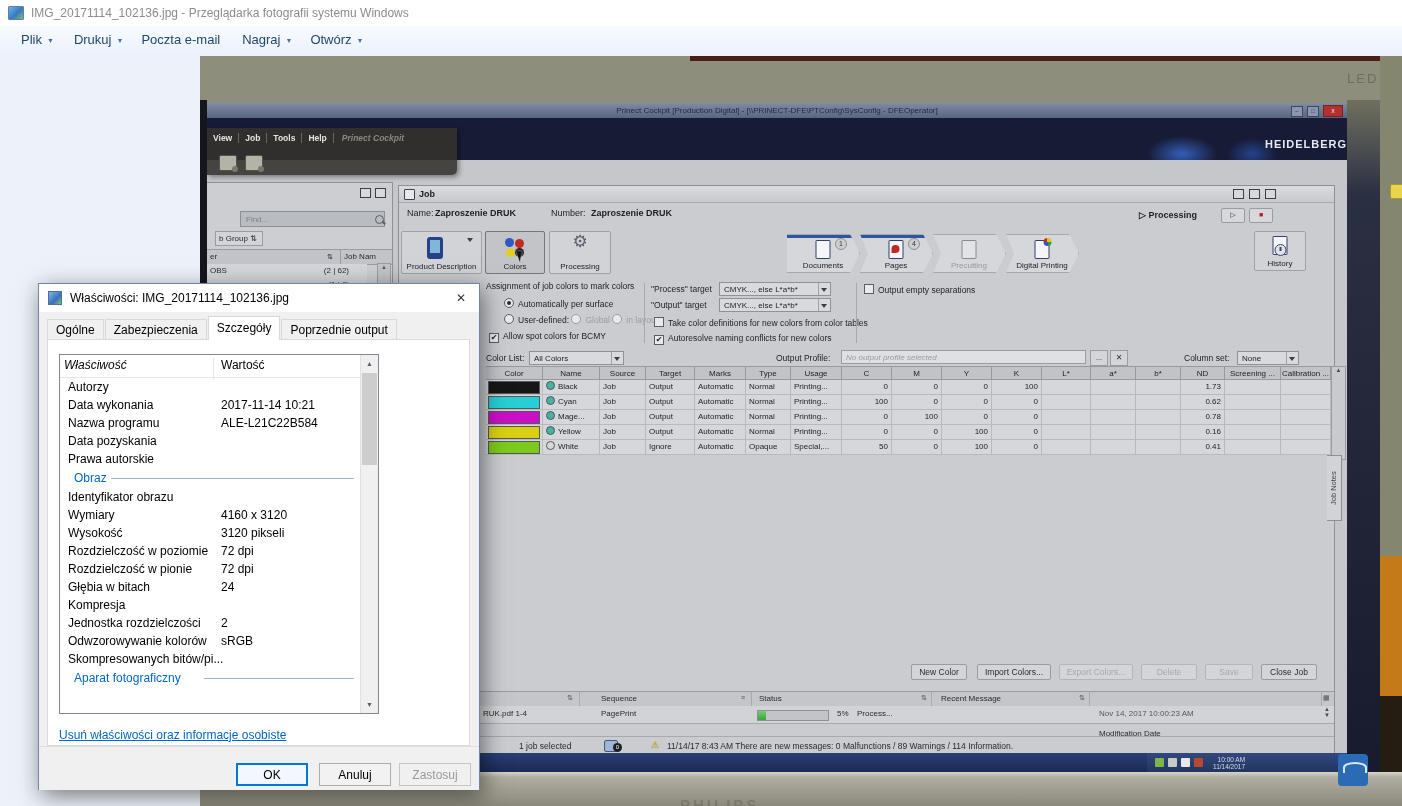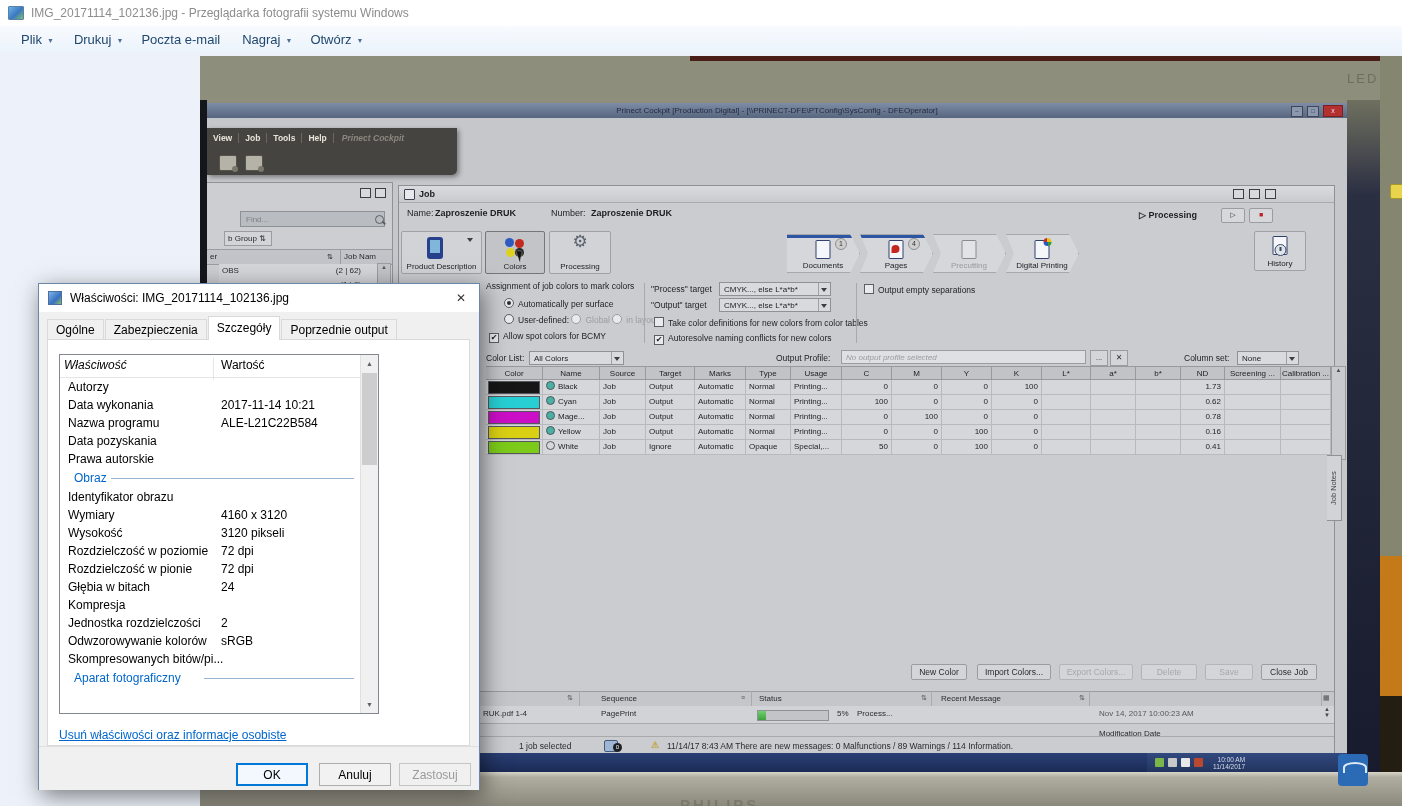--- a/index.html
+++ b/index.html
@@ -60,24 +60,24 @@
   .s-tool::after{content:"";position:absolute;right:-2px;bottom:-2px;width:6px;height:6px;background:#7a786d;border-radius:50%;}
 
   
   .s-left{left:0;top:79px;width:185px;height:460px;background:#cdced2;border:1px solid #8f9196;border-left:none;}
   .lp-icons{position:absolute;right:6px;top:5px;display:flex;gap:4px;}
   .gl-box{width:9px;height:8px;border:1px solid #3c3e44;background:#d8d9dc;}
   .lp-find{position:absolute;left:33px;top:28px;width:145px;height:16px;background:#b9bcc1;border:1px solid #8d9095;
            display:flex;align-items:center;color:#7e8187;font-size:8px;padding-left:5px;box-sizing:border-box;}
   .lens{position:absolute;right:4px;top:3px;width:7px;height:7px;border:1.5px solid #5c5f66;border-radius:50%;}
   .lens::after{content:"";position:absolute;left:6px;top:6px;width:4px;height:1.5px;background:#5c5f66;transform:rotate(45deg);}
-  .lp-group{position:absolute;left:17px;top:48px;width:48px;height:15px;background:#d3d4d7;border:1px solid #9a9ca1;
+  .lp-group{position:absolute;left:8px;top:48px;width:48px;height:15px;background:#d3d4d7;border:1px solid #9a9ca1;
             font-size:8px;line-height:14px;padding-left:3px;box-sizing:border-box;color:#2a2a2e;}
   .lp-head{position:absolute;left:0;top:66px;width:185px;height:14px;background:#c3c4c9;border-top:1px solid #9a9ca1;border-bottom:1px solid #9a9ca1;font-size:8px;line-height:13px;color:#2a2a2e;}
-  .lp-row{position:absolute;left:12px;width:160px;height:14px;background:#d5d6d9;border-bottom:6px solid #a21caf;font-size:8px;line-height:13px;color:#2a2a2e;}
+  .lp-row{position:absolute;left:0;width:160px;height:14px;background:#d5d6d9;border-bottom:6px solid #a21caf;font-size:8px;line-height:13px;color:#2a2a2e;}
   .lp-scroll{position:absolute;right:1px;top:80px;width:12px;height:34px;background:#c3c4c8;border:1px solid #9a9ca1;
              font-size:6px;text-align:center;color:#55575c;}
 
   
   .s-job{left:191px;top:82px;width:937px;height:580px;background:#cbccd0;border:1px solid #8e9095;box-sizing:border-box;}
   .j-title{position:absolute;left:0;top:0;width:935px;height:16px;background:linear-gradient(#dadbde,#c9cacd);
            border-bottom:1px solid #a8aaae;display:flex;align-items:center;font-size:9px;color:#1c1c1c;}
   .j-title-icon{width:9px;height:9px;border:1px solid #3d4250;background:#e8e9ec;margin:0 4px 0 5px;border-radius:1px;}
   .j-title-btns{position:absolute;right:58px;top:3px;display:flex;gap:5px;}
   .j-namerow{position:absolute;left:0;top:22px;width:935px;height:16px;font-size:9px;color:#1f1f23;}
@@ -245,20 +245,25 @@
 
     <div class="screen abs">
       <div class="abs s-titlebar">
         <span class="s-title-text">Prinect Cockpit [Production Digital] - [\\PRINECT-DFE\PTConfig\SysConfig - DFEOperator]</span>
         <span class="s-winbtns">
           <span class="s-minmax">–</span>
           <span class="s-minmax">□</span>
           <span class="s-close">x</span>
         </span>
       </div>
+      <div class="abs s-navy">
+        <div class="abs s-glow1"></div>
+        <div class="abs s-glow2"></div>
+        <div class="abs s-logo">HEIDELBERG</div>
+      </div>
       <div class="abs s-app"></div>
 
       <div class="abs s-menu">
         <div class="s-menu-row">
           <span class="s-menu-item">View</span>
           <span class="s-menu-item">Job</span>
           <span class="s-menu-item">Tools</span>
           <span class="s-menu-item">Help</span>
           <span class="s-menu-brand">Prinect Cockpit</span>
         </div>

